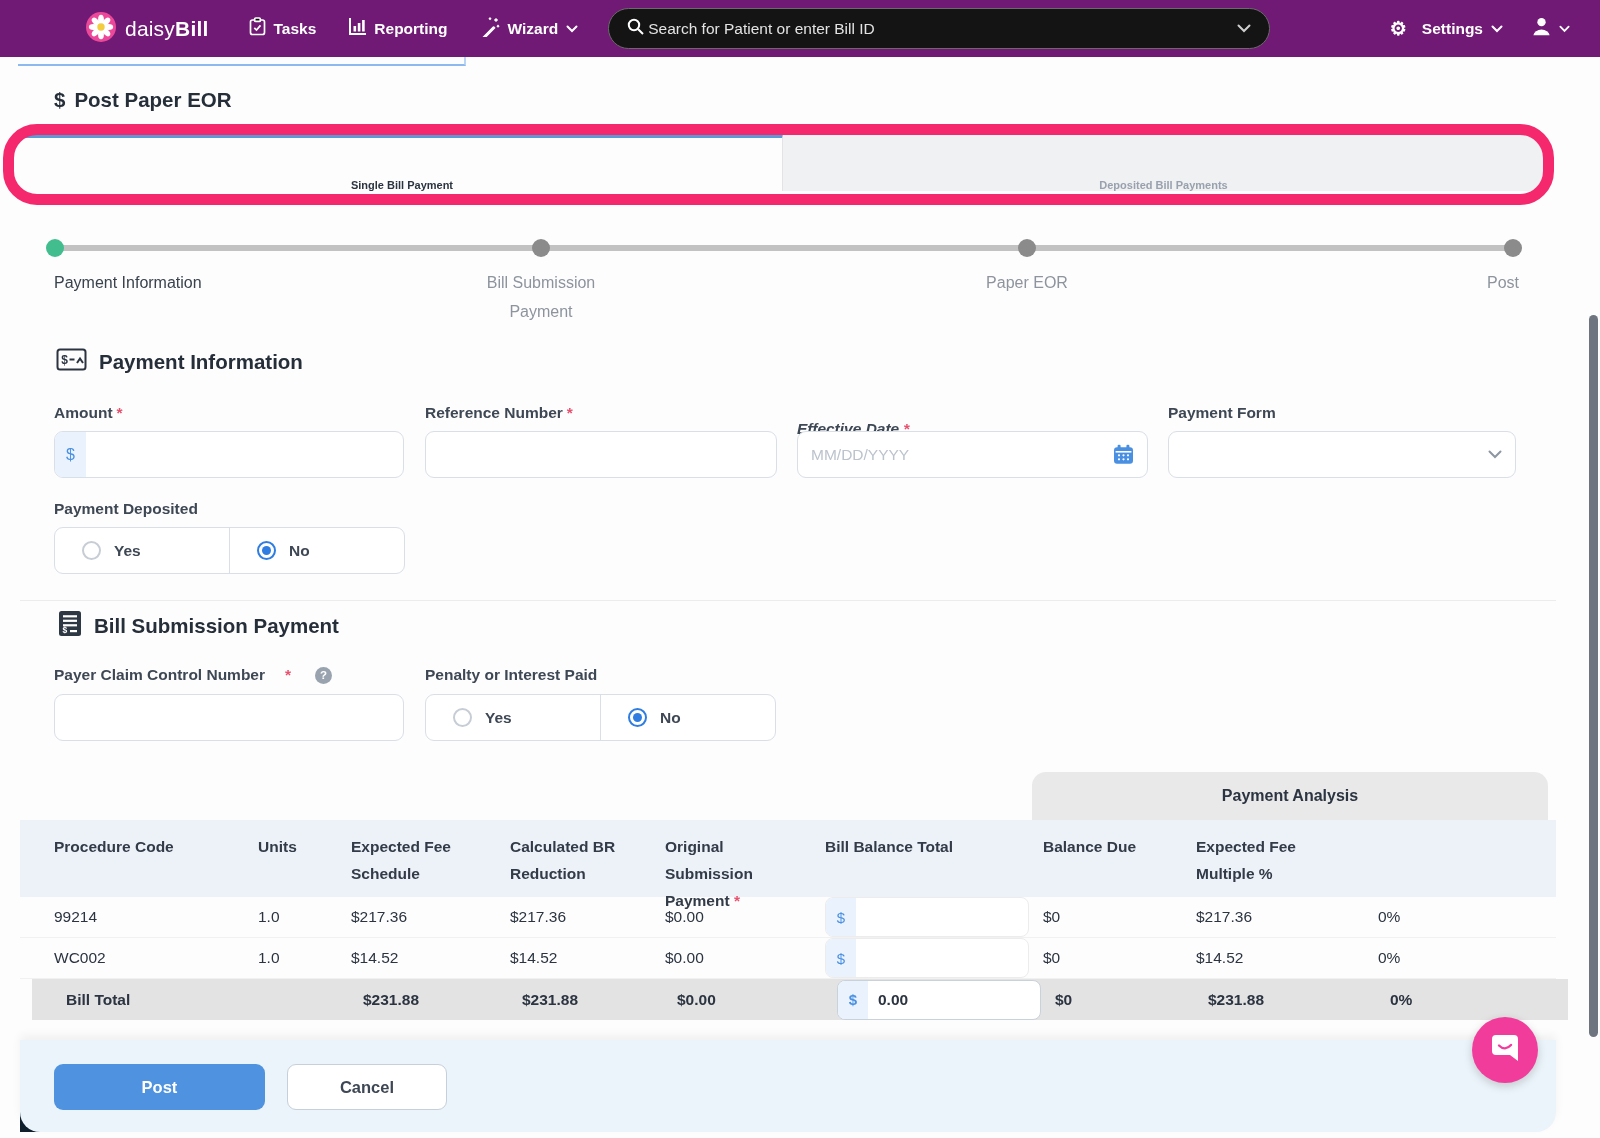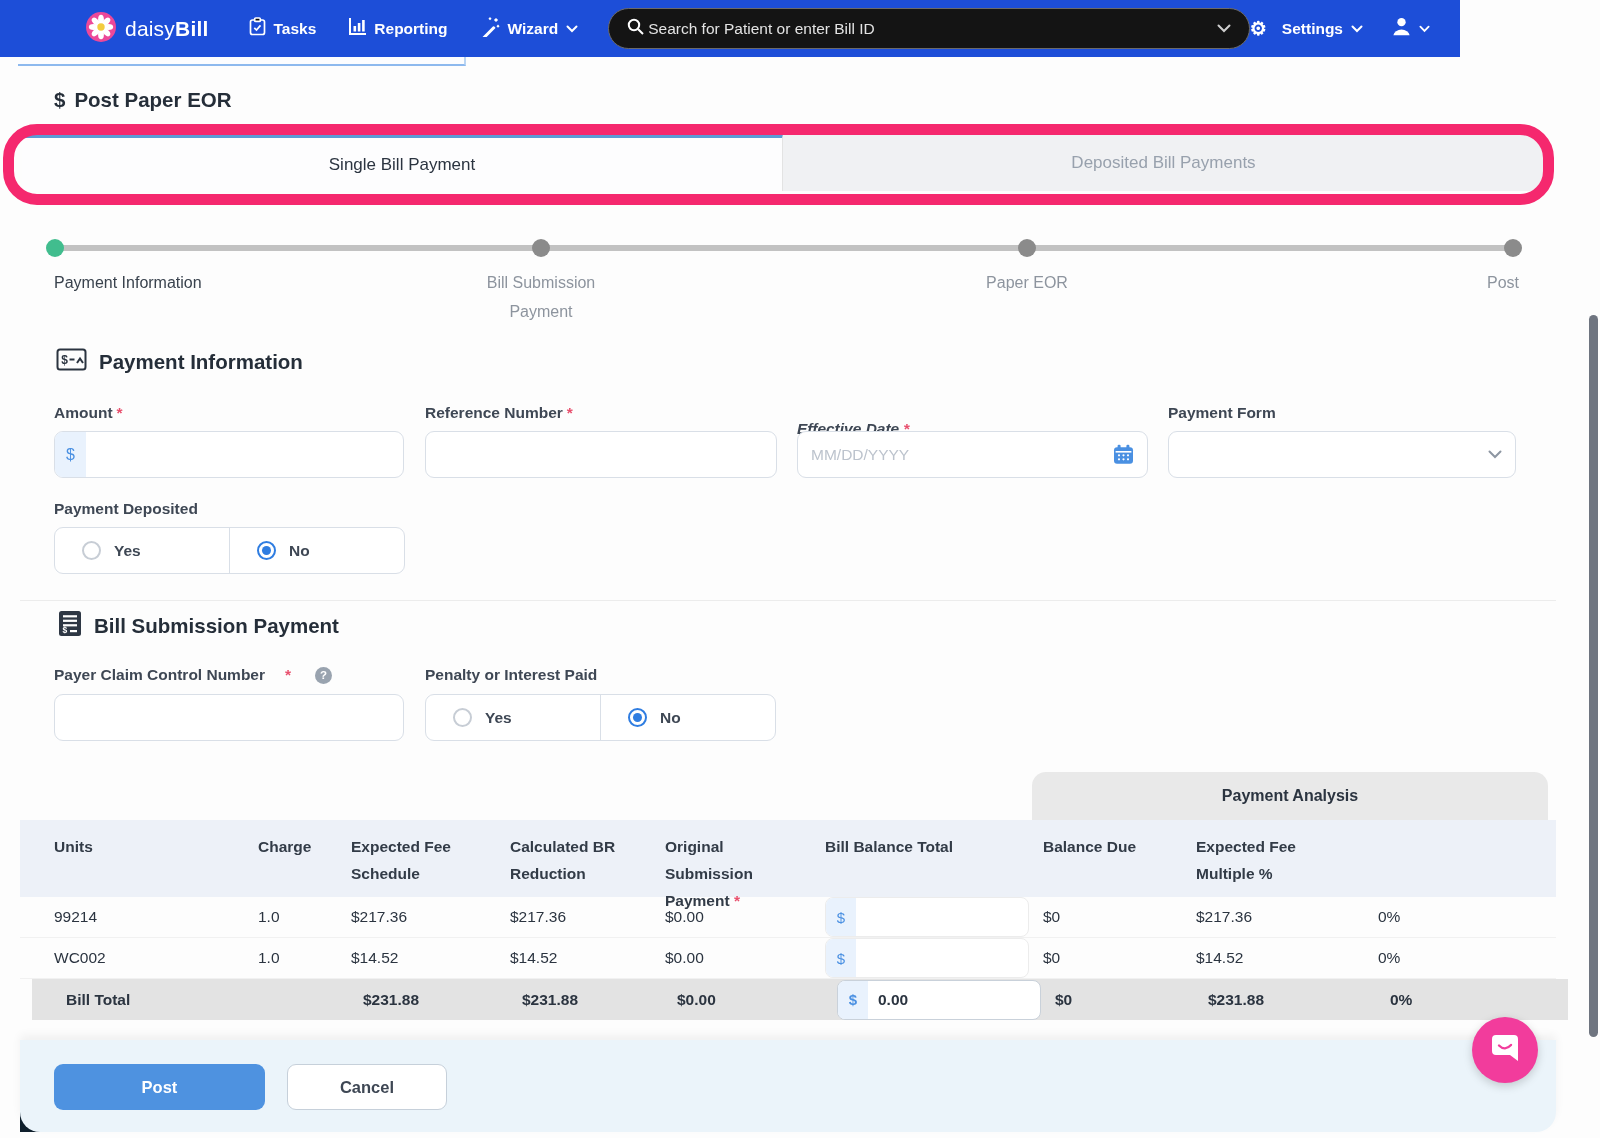--- a/index.html
+++ b/index.html
@@ -3,21 +3,21 @@
 <meta charset="utf-8">
 <style>
   html,body{margin:0;padding:0;}
   body{
     width:1600px;height:1138px;position:relative;overflow:hidden;
     background:#fdfdfd;font-family:"Liberation Sans",sans-serif;color:#2b3440;
   }
 
   
   .navbar{
-    position:absolute;left:0;top:0;width:1460px;height:57px;background:#1d4ed8;
+    position:absolute;left:0;top:0;width:1600px;height:57px;background:#701a75;
     display:flex;align-items:center;box-sizing:border-box;padding:0 30px 0 86px;color:#fff;z-index:10;
   }
   .brand{display:flex;align-items:center;gap:9px;}
   .brand-text{font-size:21px;letter-spacing:.2px;}
   .brand-text .light{font-weight:400;}
   .brand-text .bold{font-weight:700;}
   .nav-item{display:flex;align-items:center;gap:8px;font-size:15.5px;font-weight:700;cursor:pointer;}
   .chev svg{display:block;}
   .searchbar{
     margin-left:30px;width:662px;height:41px;border:1.5px solid #6a6a6a;border-radius:21px;
@@ -41,21 +41,21 @@
   
   .page-title{position:absolute;left:54px;top:88px;display:flex;align-items:baseline;gap:9px;
     font-size:20.5px;font-weight:700;color:#252e39;}
 
   
   .annotation-ring{
     position:absolute;left:3px;top:124px;width:1551px;height:81px;border:11px solid #f5286e;
     border-radius:34px;box-sizing:border-box;z-index:6;pointer-events:none;
   }
   .tabs{position:absolute;left:22px;top:134px;width:1522px;height:57px;display:flex;z-index:2;}
-  .tab{display:flex;align-items:center;justify-content:center;font-size:17px;font-weight:400;
+  .tab{display:flex;align-items:flex-end;justify-content:center;font-size:11px;font-weight:700;
     box-sizing:border-box;cursor:pointer;}
   .tab-active{width:761px;background:#fdfdfe;border-top:4px solid #5b9bd5;color:#2b3440;
     border-right:1px solid #e3e3e3;}
   .tab-inactive{width:761px;background:#f0f1f3;color:#98a1ad;}
 
   
   .step-line{position:absolute;left:55px;top:245px;width:1458px;height:6px;background:#c2c2c2;border-radius:3px;}
   .dot{position:absolute;top:239px;width:18px;height:18px;border-radius:50%;}
   .dot.green{background:#41bd8e;}
   .dot.gray{background:#8b8b8b;}
@@ -374,22 +374,22 @@
   </div>
   <div class="opt">
     <span class="radio sel"></span>
     <span class="lbl">No</span>
   </div>
 </div>
 
 <div class="analysis-banner">Payment Analysis</div>
 
 <div class="thead tgrid">
+  <div class="th">Procedure Code</div>
   <div class="th">Units</div>
-  <div class="th">Charge</div>
   <div class="th">Expected Fee Schedule</div>
   <div class="th">Calculated BR Reduction</div>
   <div class="th">
     <span>Original Submission Payment</span>
     <span class="req">*</span>
   </div>
   <div class="th">Bill Balance Total</div>
   <div class="th">Balance Due</div>
   <div class="th">
     <span class="narrow">Expected Fee Multiple %</span>

